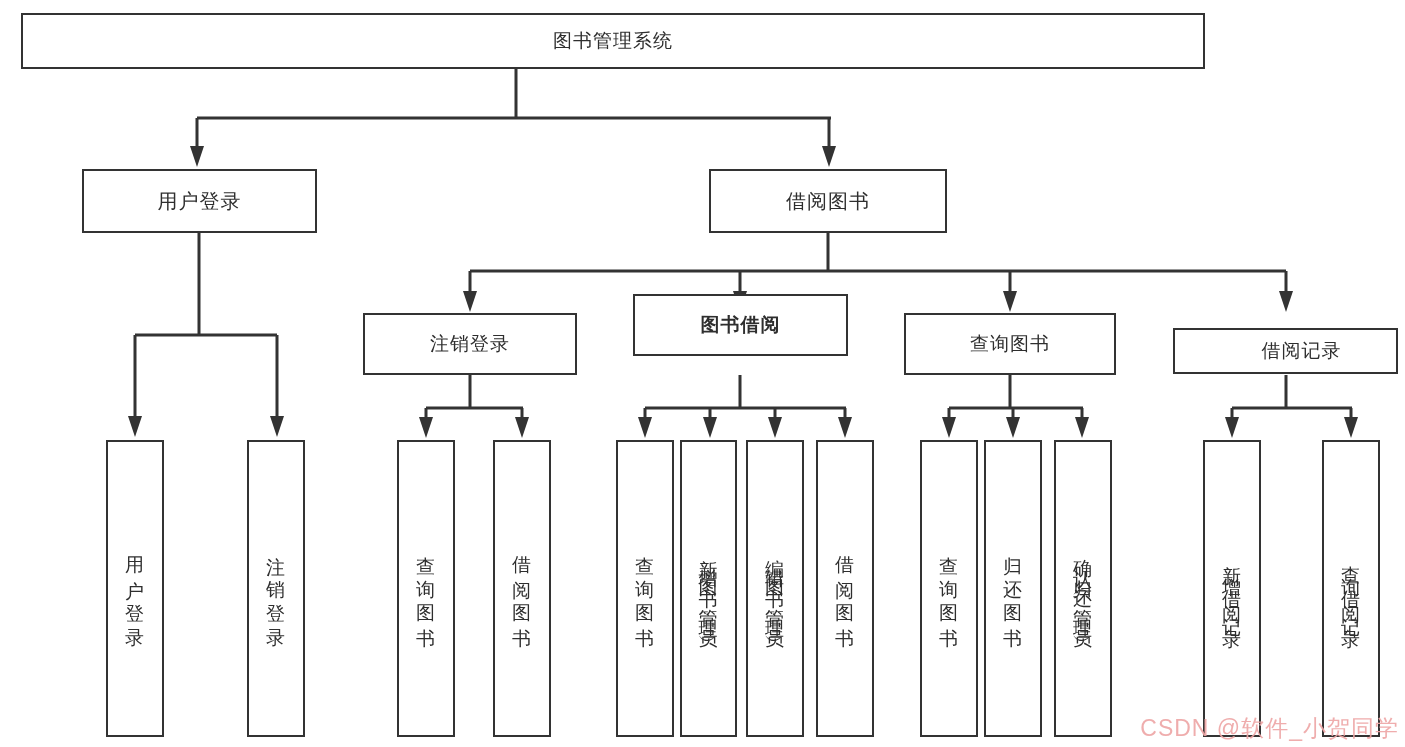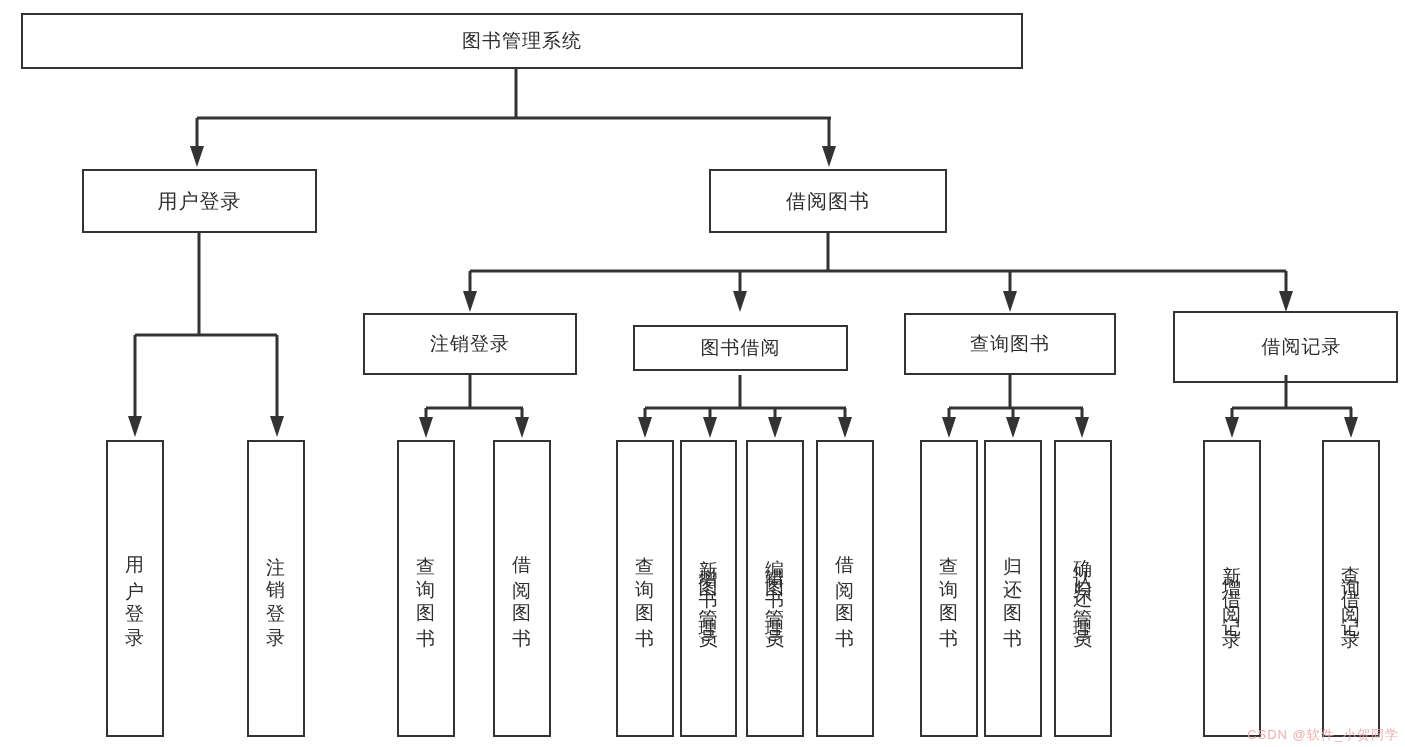--- a/index.html
+++ b/index.html
@@ -41,32 +41,32 @@
   .arrow{
     position:absolute;width:0;height:0;
     border-left:7px solid transparent;
     border-right:7px solid transparent;
     border-top:21px solid #333333;
     transform:translateX(-50%);
   }
   .watermark{
     position:absolute;
     right:6px;bottom:3px;
-    font-size:13px;
+    font-size:23px;
     color:rgba(238,166,166,0.92);
     letter-spacing:1px;
     z-index:5;
   }
 </style>
 </head>
 <body>
 
 <div class="canvas">
 
-  <div class="node" style="left:21px;top:13px;width:1002px;height:56px;text-align:right;">
+  <div class="node" style="left:21px;top:13px;width:1184px;height:56px;text-align:right;">
     <span>图书管理系统</span>
   </div>
 
   <div class="vl" style="left:516px;top:69px;height:49px;"></div>
   <div class="hl" style="left:197px;top:118px;width:634px;"></div>
   <div class="vl" style="left:197px;top:118px;height:28px;"></div>
   <div class="arrow" style="left:197px;top:146px;"></div>
   <div class="vl" style="left:829px;top:118px;height:28px;"></div>
   <div class="arrow" style="left:829px;top:146px;"></div>
 
@@ -91,27 +91,27 @@
   <div class="vl" style="left:740px;top:271px;height:20px;"></div>
   <div class="arrow" style="left:740px;top:291px;"></div>
   <div class="vl" style="left:1010px;top:271px;height:20px;"></div>
   <div class="arrow" style="left:1010px;top:291px;"></div>
   <div class="vl" style="left:1286px;top:271px;height:20px;"></div>
   <div class="arrow" style="left:1286px;top:291px;"></div>
 
   <div class="node" style="left:363px;top:313px;width:214px;height:62px;">
     <span>注销登录</span>
   </div>
-  <div class="node" style="left:633px;top:325px;width:215px;height:46px;">
+  <div class="node" style="left:633px;top:294px;width:215px;height:62px;font-weight:bold;">
     <span>图书借阅</span>
   </div>
   <div class="node" style="left:904px;top:313px;width:212px;height:62px;">
     <span>查询图书</span>
   </div>
-  <div class="node" style="left:1173px;top:311px;width:225px;height:72px;padding-left:32px;">
+  <div class="node" style="left:1173px;top:328px;width:225px;height:46px;padding-left:32px;">
     <span>借阅记录</span>
   </div>
 
   <div class="vl" style="left:470px;top:375px;height:33px;"></div>
   <div class="hl" style="left:426px;top:408px;width:97px;"></div>
   <div class="vl" style="left:426px;top:408px;height:9px;"></div>
   <div class="arrow" style="left:426px;top:417px;"></div>
   <div class="vl" style="left:522px;top:408px;height:9px;"></div>
   <div class="arrow" style="left:522px;top:417px;"></div>
 

